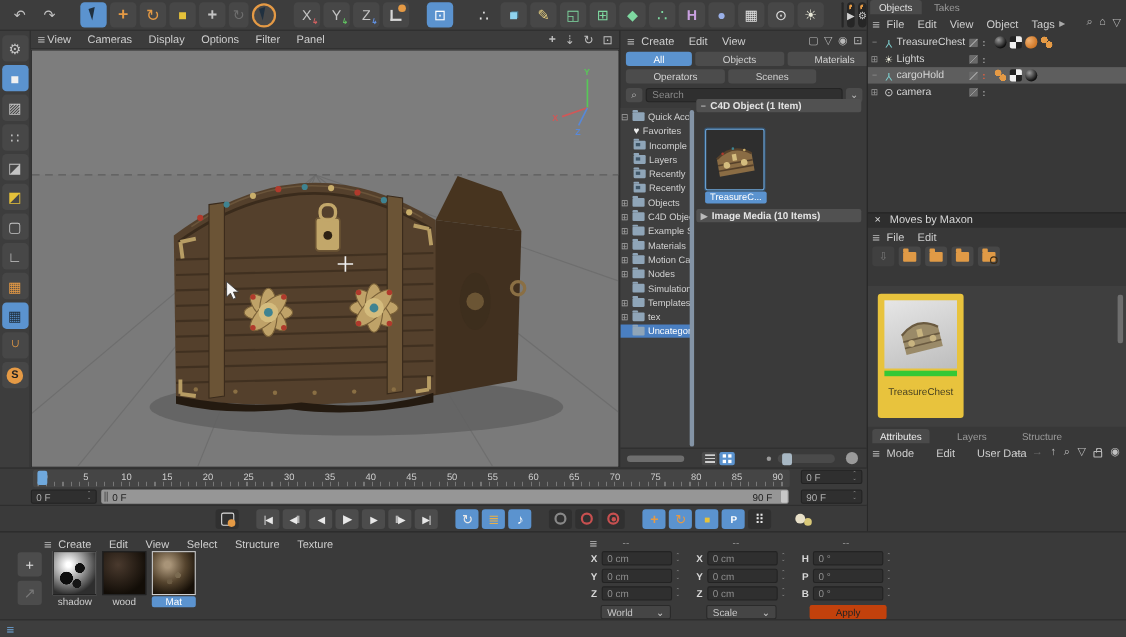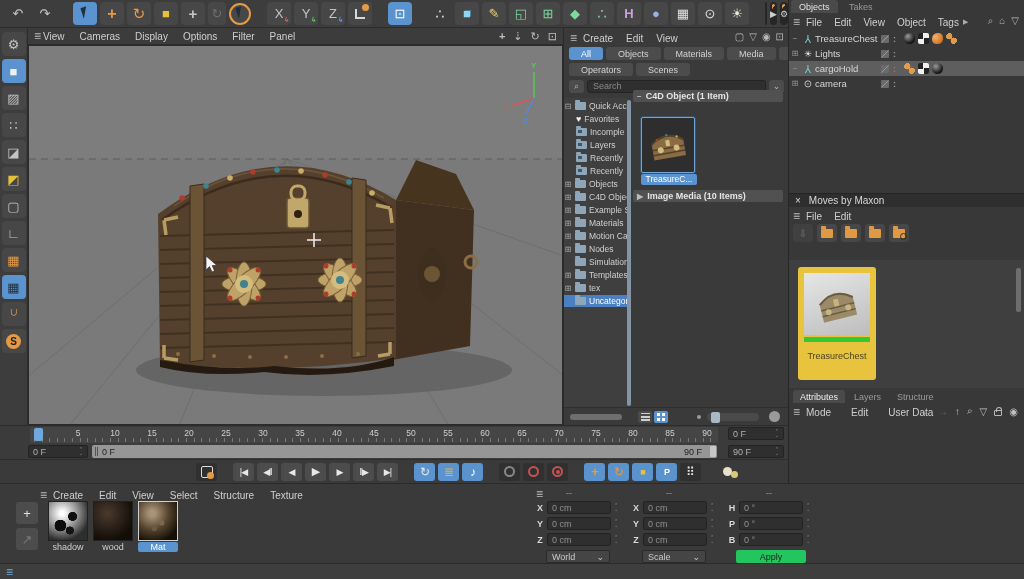--- a/index.html
+++ b/index.html
@@ -39,21 +39,21 @@
 #vp-menubar{left:28px;top:28px;width:535px;height:17px;background:#3c3c3c;border-bottom:1px solid #2c2c2c;display:flex;align-items:center;padding:0 6px}
 #vp-menubar .menu{gap:15px}
 #vp-icons{position:absolute;right:6px;top:2px;display:flex;gap:8px;color:#bfbfbf;font-size:11px}
 #viewport{left:28px;top:45px;width:535px;height:380px;background:#787878;border:1px solid #2b2b2b;overflow:hidden}
 #viewport svg{display:block}
 
 #asset{left:563px;top:28px;width:225px;height:397px;background:#3a3a3a;border-left:1px solid #2a2a2a}
 #asset-menubar{position:absolute;left:6px;top:3px;display:flex;align-items:center;gap:4px}
 #asset-menubar .menu{gap:13px}
 #asset-mico{position:absolute;right:4px;top:3px;display:flex;gap:5px;color:#b8b8b8;font-size:10px}
-.chip{height:13px;border-radius:3px;background:#4c4c4c;color:#d2d2d2;font-size:9px;display:inline-flex;align-items:center;padding:0 12px;margin-right:3px}
+.chip{height:13px;border-radius:3px;background:#4c4c4c;color:#d2d2d2;font-size:9px;display:inline-flex;align-items:center;padding:0 25px;margin-right:3px}
 .chip.active{background:#5b93cf;color:#fff}
 #chips1{position:absolute;left:5px;top:19px;display:flex}
 #chips2{position:absolute;left:5px;top:35px;display:flex}
 #search-row{position:absolute;left:5px;top:51px;right:4px;height:14px;display:flex;gap:3px;align-items:center}
 #search-box{flex:1;height:13px;background:#2f2f2f;border:1px solid #242424;border-radius:3px;color:#8a8a8a;font-size:9px;display:flex;align-items:center;padding:0 5px}
 .sbtn{width:15px;height:13px;background:#4c4c4c;border-radius:3px;display:flex;align-items:center;justify-content:center;color:#bbb;font-size:9px}
 #tree{position:absolute;left:0;top:70px;width:64px;bottom:18px;background:#3f3f3f;overflow:hidden}
 .trow{position:absolute;left:0;width:100%;height:12px;display:flex;align-items:center;gap:3px;font-size:8.5px;color:#d0d0d0;white-space:nowrap;overflow:hidden}
 .trow.sel{background:#4a7fc1;color:#fff}
 .texp{width:8px;font-size:8px;color:#a8a8a8;text-align:center;flex:0 0 auto}
@@ -110,21 +110,21 @@
 #moves-tabs{position:absolute;left:0;top:245px;width:100%;height:15px;background:#303030;display:flex;font-size:9px;color:#8d8d8d}
 #moves-tabs .mtab{padding:0 9px;display:flex;align-items:center}
 #moves-tabs .mtab.active{background:#3f3f3f;color:#f0f0f0}
 #moves-content{position:absolute;left:0;top:260px;width:100%;height:128px;background:#3f3f3f}
 #cap-card{position:absolute;left:9px;top:7px;width:78px;height:113px;background:#e8c33d;border-radius:3px}
 #cap-img{position:absolute;left:6px;top:6px;width:66px;height:62px;background:linear-gradient(160deg,#e6e6e6,#bdbdbd)}
 #cap-bar{position:absolute;left:6px;top:70px;width:66px;height:5px;background:#35c835}
 #cap-label{position:absolute;left:0;top:84px;width:100%;text-align:center;font-size:9px;color:#4a4322}
 #moves-scroll{position:absolute;right:3px;top:8px;width:5px;height:44px;background:#6e6e6e;border-radius:2px}
 
-#attr-tabs{position:absolute;left:0;top:390px;width:100%;height:13px;display:flex;gap:2px;padding-left:4px;font-size:9px;color:#9a9a9a}
+#attr-tabs{position:absolute;left:0;top:390px;width:100%;height:13px;display:flex;gap:18px;padding-left:4px;font-size:9px;color:#9a9a9a}
 #attr-tabs .atab{padding:0 7px;display:flex;align-items:center}
 #attr-tabs .atab.active{background:#4a4a4a;color:#ececec;border-radius:3px 3px 0 0}
 #attr-menubar{position:absolute;left:4px;top:405px;display:flex;gap:4px;align-items:center}
 #attr-menubar .menu{gap:20px}
 #attr-ico{position:absolute;right:6px;top:405px;display:flex;gap:7px;align-items:center;color:#c0c0c0;font-size:10px}
 .lockico{width:8px;height:6px;border:1px solid #b8b8b8;border-radius:1px;position:relative;margin-top:3px}
 .lockico::before{content:"";position:absolute;top:-4px;left:1px;width:4px;height:4px;border:1px solid #b8b8b8;border-bottom:none;border-radius:3px 3px 0 0}
 
 #timeline{left:0;top:425px;width:788px;height:34px;background:#3b3b3b;border-top:1px solid #2c2c2c}
 #ruler{position:absolute;left:30px;top:1px;width:688px;height:16px;background:#454545;border-radius:2px}
@@ -172,21 +172,21 @@
  radial-gradient(circle at 60% 55%,#7a6a50 0 8%,transparent 9%),
  radial-gradient(circle at 40% 70%,#6a5a42 0 7%,transparent 8%),
  radial-gradient(circle at 35% 30%,#a89478 0 8%,#55442e 45%,#160f07 80%),#181818}
 
 #coords{position:absolute;left:528px;top:0;width:292px;height:80px}
 .chead{position:absolute;top:4px;font-size:9px;color:#9a9a9a}
 .crow{position:absolute;height:13px;display:flex;align-items:center;gap:3px}
 .clbl{width:8px;font-size:9px;font-weight:bold;color:#d8d8d8;text-align:center}
 .cfield{width:64px;height:13px;background:#2f2f2f;border:1px solid #232323;border-radius:2px;color:#8f8f8f;font-size:9px;display:flex;align-items:center;padding:0 4px}
 .cdrop{position:absolute;width:64px;height:13px;background:#454545;border:1px solid #2a2a2a;border-radius:2px;color:#c8c8c8;font-size:9px;display:flex;align-items:center;justify-content:space-between;padding:0 5px}
-#apply-btn{position:absolute;width:70px;height:13px;background:#22c55e;border-radius:2px;color:#222;font-size:9px;display:flex;align-items:center;justify-content:center}
+#apply-btn{position:absolute;width:70px;height:13px;background:#c2410c;border-radius:2px;color:#222;font-size:9px;display:flex;align-items:center;justify-content:center}
 
 #statusbar{left:0;top:563px;width:1024px;height:16px;background:#3e3e3e;border-top:1px solid #2b2b2b;display:flex;align-items:center;gap:6px;padding-left:6px;font-size:9.5px;color:#d2d2d2}
 #statusbar .hamb{color:#6fa8dc}
 </style>
 </head>
 <body>
 
 <div id="app">
 
   <div id="top-toolbar" class="abs">

